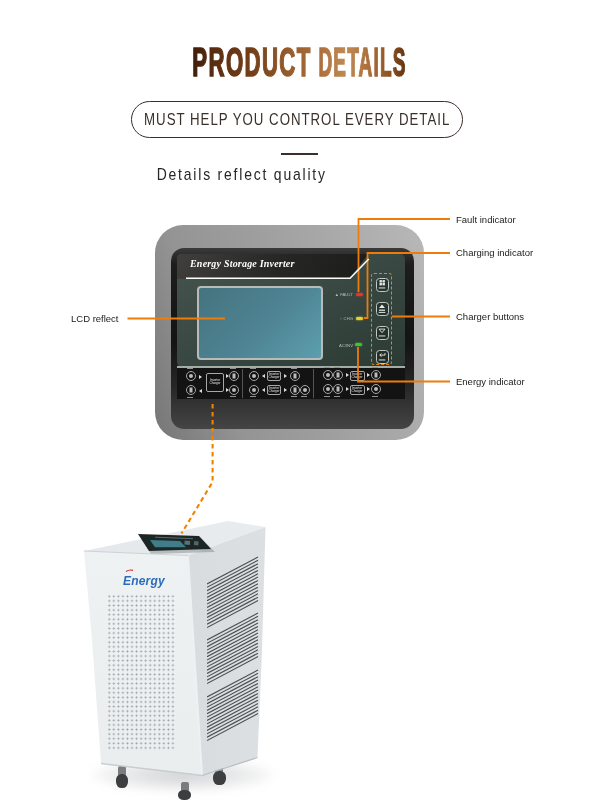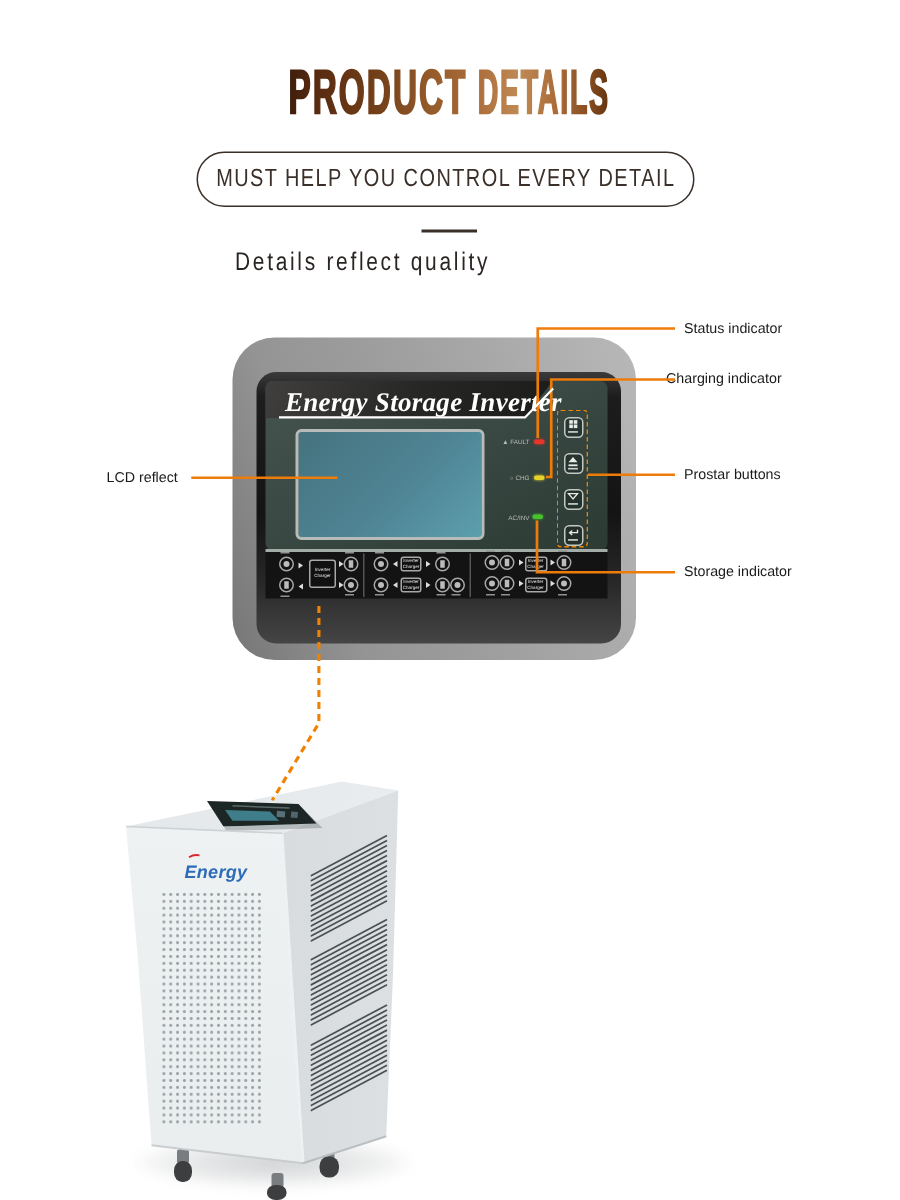--- a/index.html
+++ b/index.html
@@ -15,21 +15,21 @@
   
   #bezel{left:155px;top:225px;width:269px;height:215px;border-radius:28px;
     background:linear-gradient(70deg,#767676 0%,#949494 26%,#9d9d9d 48%,#a8a8a8 70%,#b8b8b8 100%)}
   #well{left:171px;top:248px;width:243px;height:181px;border-radius:13px;
     background:linear-gradient(to bottom,#3a3a3a 0%,#1d1d1d 9%,#141414 52%,#262626 76%,#454545 100%)}
   #face{left:177px;top:254px;width:228px;height:112.5px;border-radius:5px;
     background:linear-gradient(155deg,#45544e 0%,#3a4943 45%,#2c3a34 100%)}
   #tband{left:177px;top:254px;width:228px;height:25px;
     clip-path:polygon(0 0,84% 0,75.5% 100%,0 100%);background:linear-gradient(115deg,#403f3d 0%,#262624 45%,#181818 100%);border-radius:5px 0 0 0}
   #ptxt{left:190px;top:257.7px;font-family:"Liberation Serif",serif;font-style:italic;font-weight:bold;
-    font-size:18px;color:#fff;white-space:nowrap;letter-spacing:0.2px}
+    font-size:10px;color:#fff;white-space:nowrap;letter-spacing:0.2px}
   #lcd{left:197px;top:286px;width:126px;height:74px;border:2px solid #b7bcb8;border-radius:4px;
     background:linear-gradient(135deg,#45737f 0%,#4f8494 55%,#5c9fae 100%);box-sizing:border-box}
   .led{position:absolute;width:7.5px;height:3.2px;border-radius:1.6px}
   #led-fault{left:355.5px;top:293px;background:#e8352a;box-shadow:0 0 2px #e8352a}
   #led-chg{left:355.5px;top:317px;background:#e5d32b;box-shadow:0 0 2px #e5d32b}
   #led-ac{left:354.5px;top:343.2px;background:#46c32c;box-shadow:0 0 2px #46c32c}
   .ptext{position:absolute;color:#b7bcb8;font-size:9px;line-height:1;width:88px;text-align:right;
     transform:scale(0.47);transform-origin:100% 50%;white-space:nowrap}
   #btnbox{left:370.5px;top:272.5px;width:21.5px;height:92px;border:1.6px dashed #f08300;border-radius:3px;box-sizing:border-box}
   .pbtn{position:absolute;left:375.5px;width:13.5px;height:14px;border:1.3px solid #c2c9c4;border-radius:3.5px;
@@ -236,24 +236,24 @@
 <div class="abs" style="left:372px;top:367.4px;width:6px;height:1.1px;background:#8e938f"></div>
 <div class="abs" style="left:187px;top:396.6px;width:6px;height:1.1px;background:#8e938f"></div>
 <div class="abs" style="left:230px;top:396.2px;width:6px;height:1.1px;background:#8e938f"></div>
 <div class="abs" style="left:250px;top:396.4px;width:6px;height:1.1px;background:#8e938f"></div>
 <div class="abs" style="left:291px;top:396.4px;width:6px;height:1.1px;background:#8e938f"></div>
 <div class="abs" style="left:300.5px;top:396.4px;width:6px;height:1.1px;background:#8e938f"></div>
 <div class="abs" style="left:324px;top:395.9px;width:6px;height:1.1px;background:#8e938f"></div>
 <div class="abs" style="left:333.5px;top:395.9px;width:6px;height:1.1px;background:#8e938f"></div>
 <div class="abs" style="left:372px;top:395.9px;width:6px;height:1.1px;background:#8e938f"></div>
 
-  <div class="lbl" style="left:456px;top:214.5px">Status indicator</div>
-  <div class="lbl" style="left:444px;top:247.5px">Charging indicator</div>
-  <div class="lbl" style="left:456px;top:312px">Prostar buttons</div>
-  <div class="lbl" style="left:456px;top:377px">Storage indicator</div>
+  <div class="lbl" style="left:456px;top:214.5px">Fault indicator</div>
+  <div class="lbl" style="left:456px;top:247.5px">Charging indicator</div>
+  <div class="lbl" style="left:456px;top:312px">Charger buttons</div>
+  <div class="lbl" style="left:456px;top:377px">Energy indicator</div>
   <div class="lbl" style="left:71px;top:313.5px">LCD reflect</div>
 
   <div class="abs" style="left:90px;top:758px;width:185px;height:34px;border-radius:50%;background:radial-gradient(ellipse at 50% 50%,rgba(90,95,100,0.28) 0%,rgba(120,125,130,0.12) 55%,rgba(255,255,255,0) 75%);filter:blur(4px)"></div>
   <div class="wbr" style="left:118px;top:766px;width:8px;height:10px"></div>
   <div class="whl" style="left:116px;top:774px;width:12px;height:14px"></div>
   <div class="wbr" style="left:181px;top:782px;width:8px;height:10px"></div>
   <div class="whl" style="left:178px;top:790px;width:13px;height:10px"></div>
   <div class="wbr" style="left:215px;top:763px;width:8px;height:10px"></div>
   <div class="whl" style="left:213px;top:771px;width:13px;height:14px"></div>
   <div class="poly" id="cab-top"></div>

